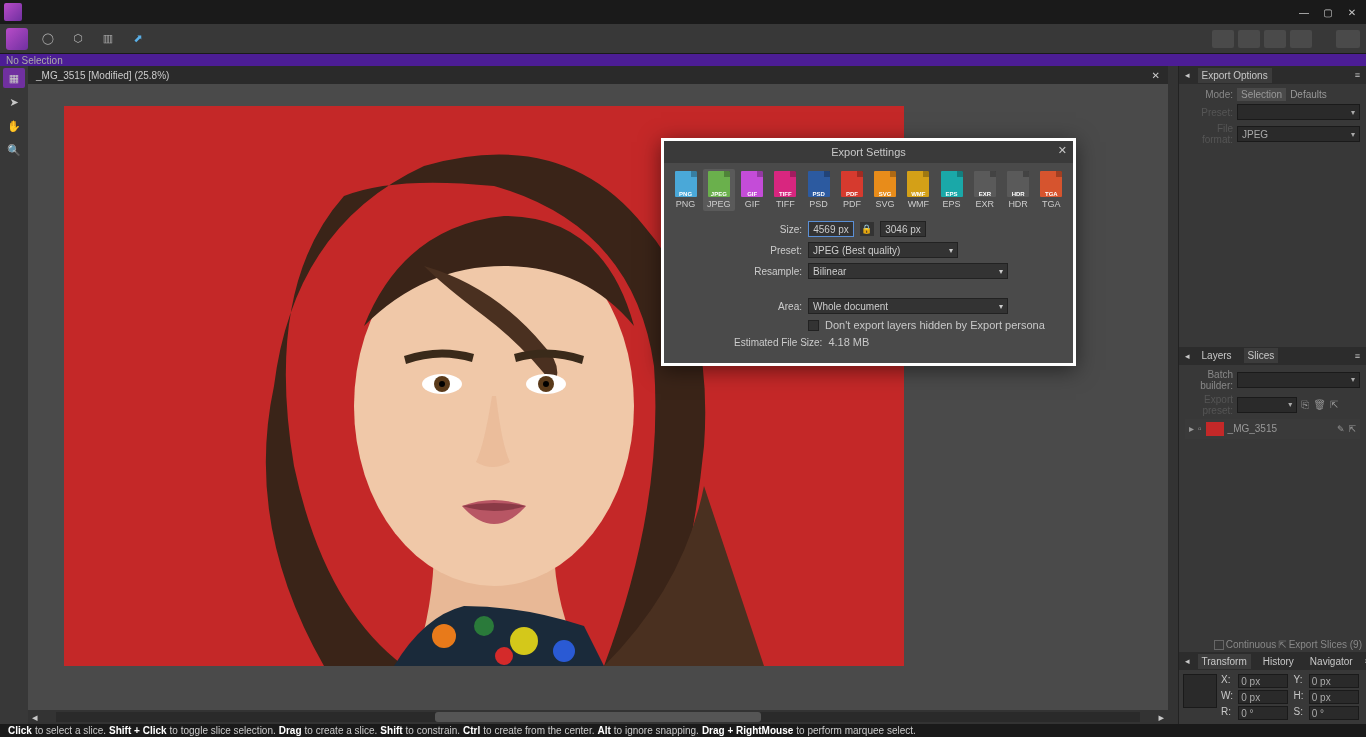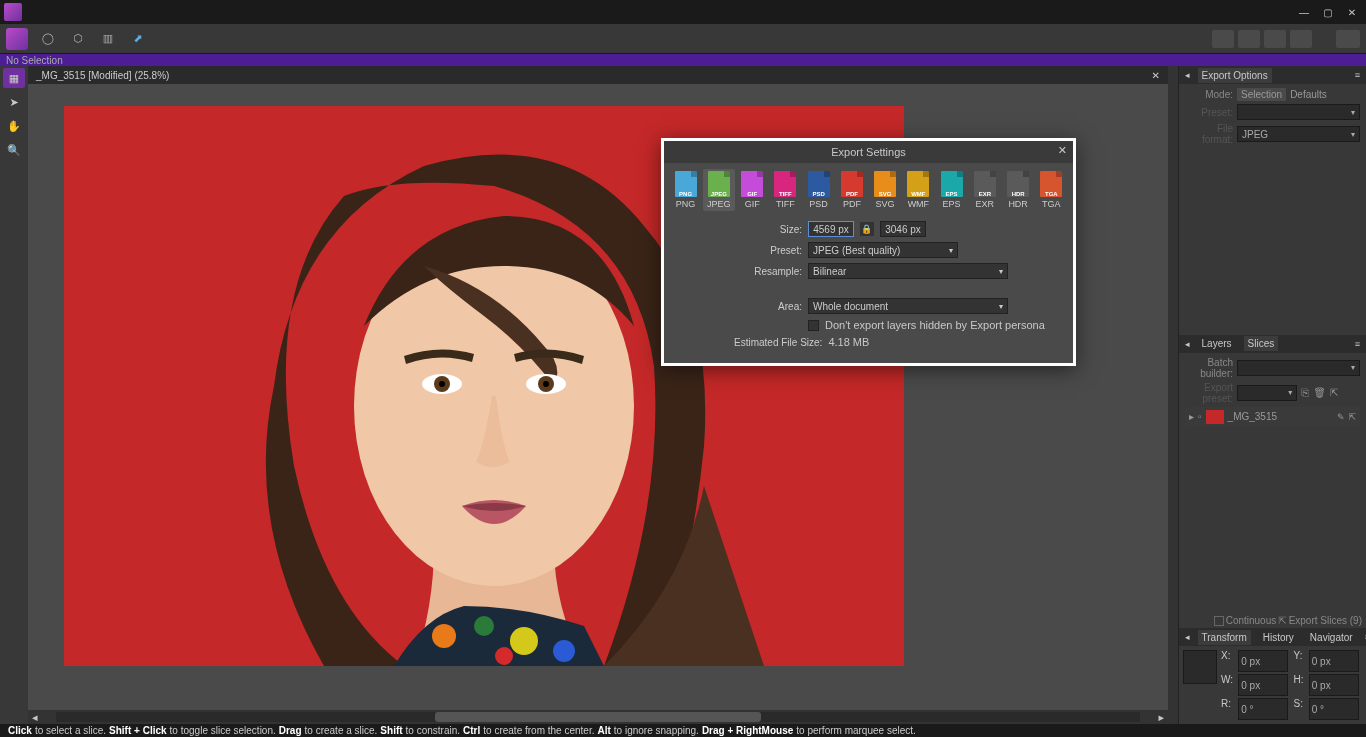--- a/index.html
+++ b/index.html
@@ -48,21 +48,21 @@
 .layer-row { display: flex; align-items: center; padding: 3px 4px; gap: 4px; background:#3a3a3a; }
 .layer-thumb { width: 18px; height: 14px; background: #c42828; }
 .mini-icons { margin-left:auto; display:flex; gap:4px; font-size:9px; }
 
 .bottom-row { display:flex; gap:2px; align-items:center; padding:2px 4px; font-size:10px; color:#888; justify-content:flex-end; }
 .tiny-check { width:10px; height:10px; border:1px solid #666; }
 
 .transform-body { display:flex; gap:4px; padding:4px; }
 .tf-preview { width:34px; height:34px; background:#2a2a2a; border:1px solid #1a1a1a; }
 .tf-grid { display:grid; grid-template-columns:auto auto auto auto; gap:2px; font-size:10px; flex:1; }
-.tf-input { width:50px; height:22px; background:#2a2a2a; border:1px solid #1a1a1a; color:#aaa; font-size:10px; padding:0 2px; }
+.tf-input { width:50px; height:14px; background:#2a2a2a; border:1px solid #1a1a1a; color:#aaa; font-size:10px; padding:0 2px; }
 
 .statusbar { height: 13px; background: #1a1a1a; display: flex; align-items: center; padding: 0 8px; font-size: 10px; color: #ccc; gap: 3px; }
 .statusbar b { color: #fff; font-weight: bold; }
 
 
 .dialog { position: absolute; left: 661px; top: 138px; width: 415px; background: #4a4a4a; border: 3px solid #ffffff; box-shadow: 0 4px 20px rgba(0,0,0,0.5); z-index: 1000; }
 .dlg-title { height: 22px; background: #3a3a3a; display: flex; align-items: center; justify-content: center; font-size: 11px; position: relative; }
 .dlg-close { position: absolute; right: 6px; top: 3px; cursor: default; font-size: 11px; }
 .fmt-row { display: flex; gap: 2px; padding: 6px 6px 4px 6px; }
 .fmt { flex: 1; display: flex; flex-direction: column; align-items: center; gap: 2px; padding: 2px 0; cursor: default; border-radius:2px; }

